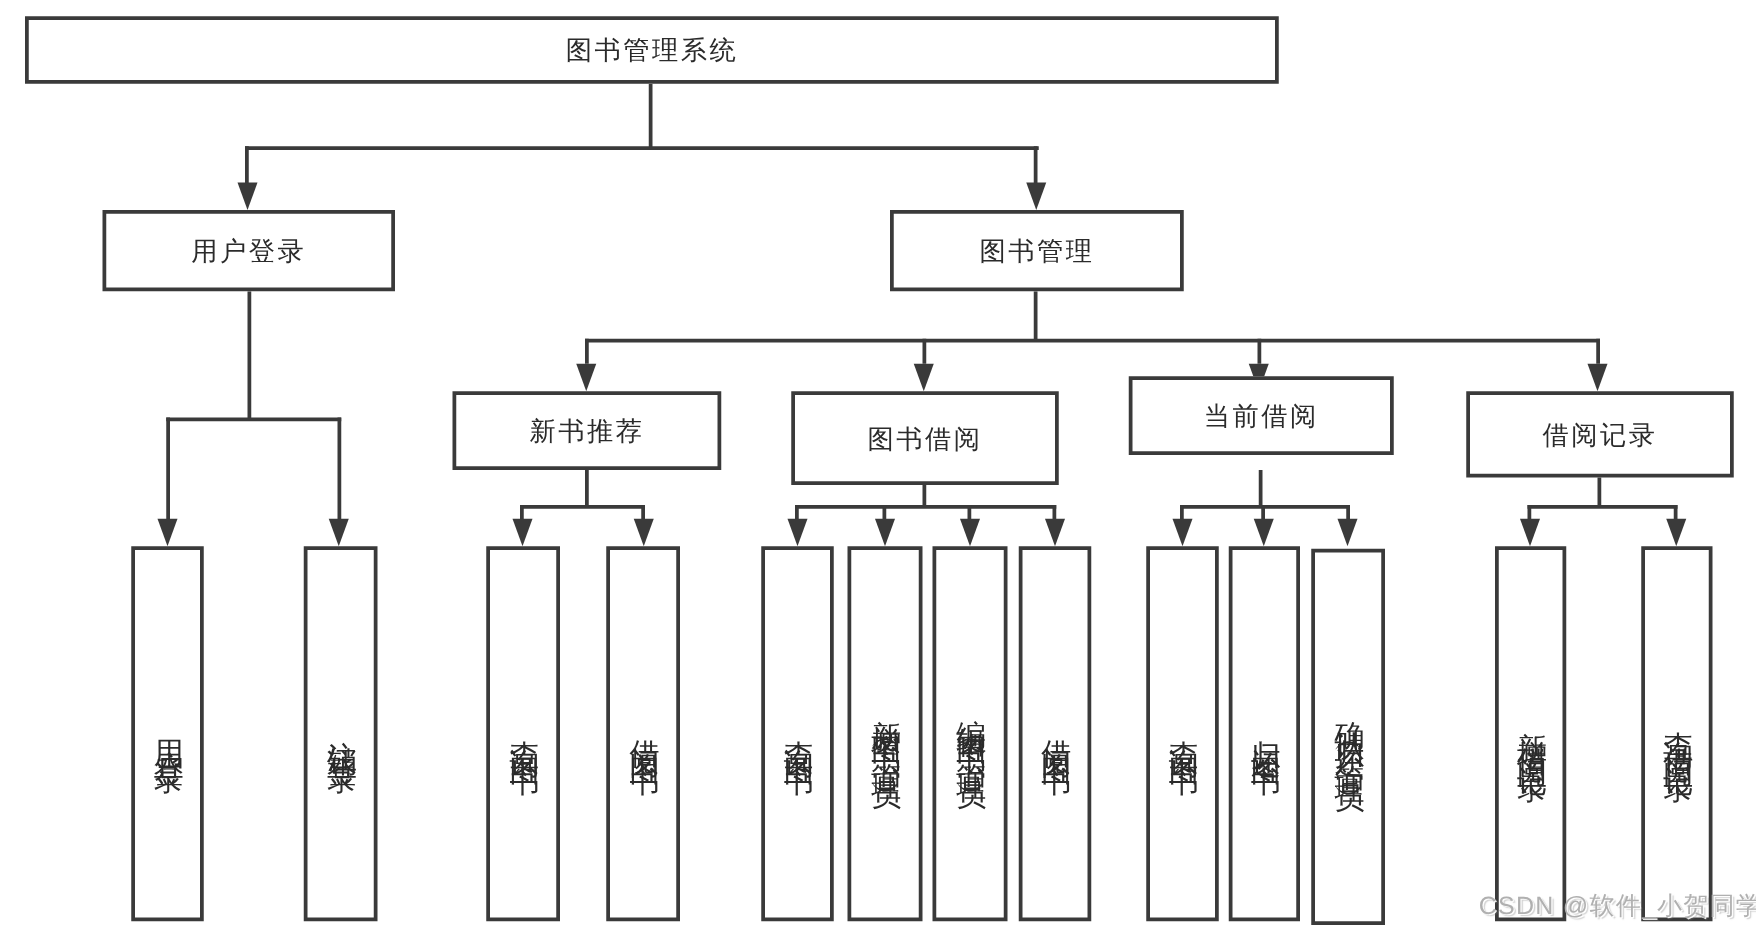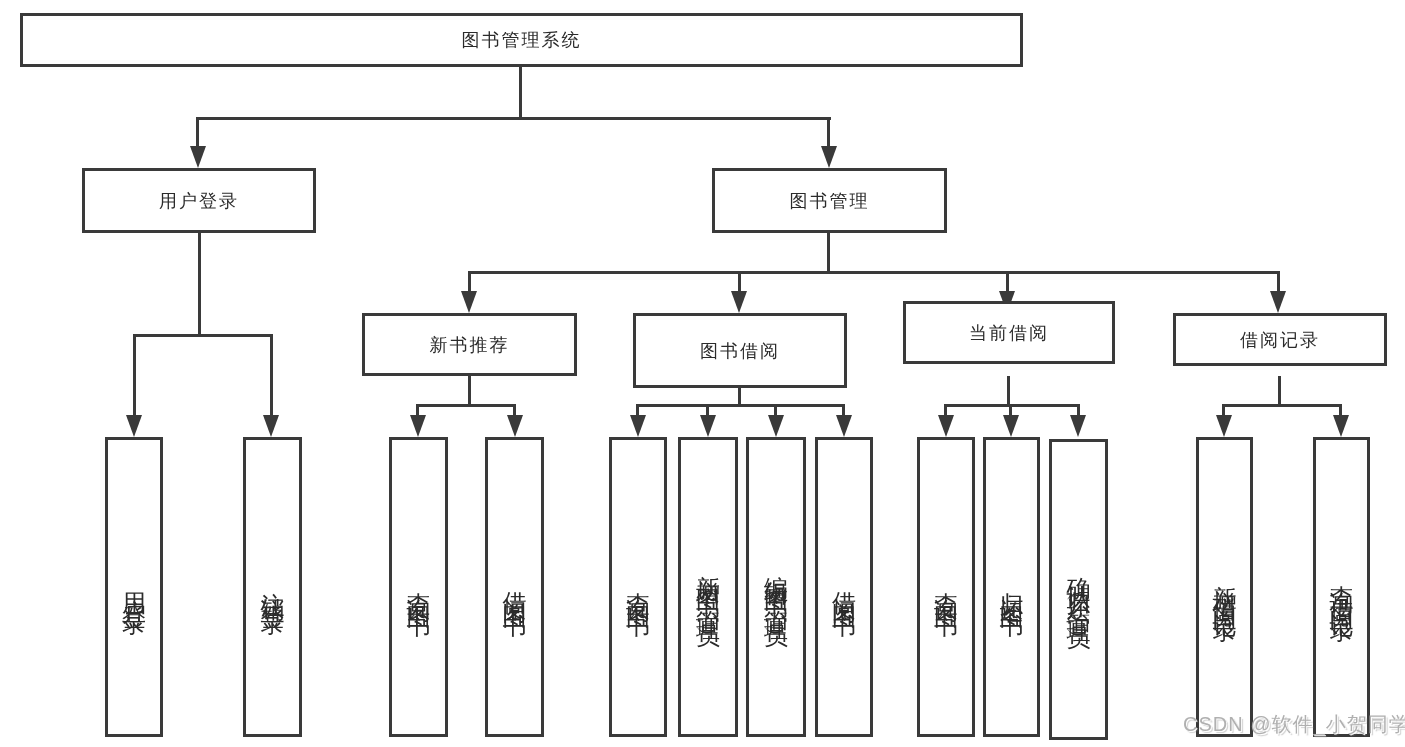--- a/index.html
+++ b/index.html
@@ -10,21 +10,21 @@
   }
   html,body{margin:0;padding:0;background:var(--bg);}
   .canvas{
     position:relative;width:1405px;height:747px;background:var(--bg);
     font-family:"Liberation Sans",sans-serif;color:var(--text);overflow:hidden;
   }
   .box{
     position:absolute;box-sizing:border-box;border:3px solid var(--line);
     background:var(--bg);display:flex;align-items:center;justify-content:center;
   }
-  .hbox span{font-size:18px;letter-spacing:2px;white-space:nowrap;}
+  .hbox span{font-size:21px;letter-spacing:2px;white-space:nowrap;}
   .vbox span{
     writing-mode:vertical-rl;text-orientation:mixed;
     font-size:24px;letter-spacing:7px;line-height:1;
   }
   .hl,.vl{position:absolute;background:var(--line);}
   .hl{height:3px;}
   .vl{width:3px;}
   .ar{
     position:absolute;width:0;height:0;
     border-left:8px solid transparent;border-right:8px solid transparent;
@@ -113,21 +113,21 @@
 
   <div class="box hbox" style="left:712px;top:168px;width:235px;height:65px">
     <span>图书管理</span>
   </div>
   <div class="box hbox" style="left:633px;top:313px;width:214px;height:75px">
     <span>图书借阅</span>
   </div>
   <div class="box hbox" style="left:903px;top:301px;width:212px;height:63px">
     <span>当前借阅</span>
   </div>
-  <div class="box hbox" style="left:1173px;top:313px;width:214px;height:53px">
+  <div class="box hbox" style="left:1173px;top:313px;width:214px;height:69px">
     <span>借阅记录</span>
   </div>
 
   <div class="box vbox" style="left:105px;top:437px;width:58px;height:300px">
     <span>用户登录</span>
   </div>
   <div class="box vbox" style="left:243px;top:437px;width:59px;height:300px">
     <span>注销登录</span>
   </div>
 

